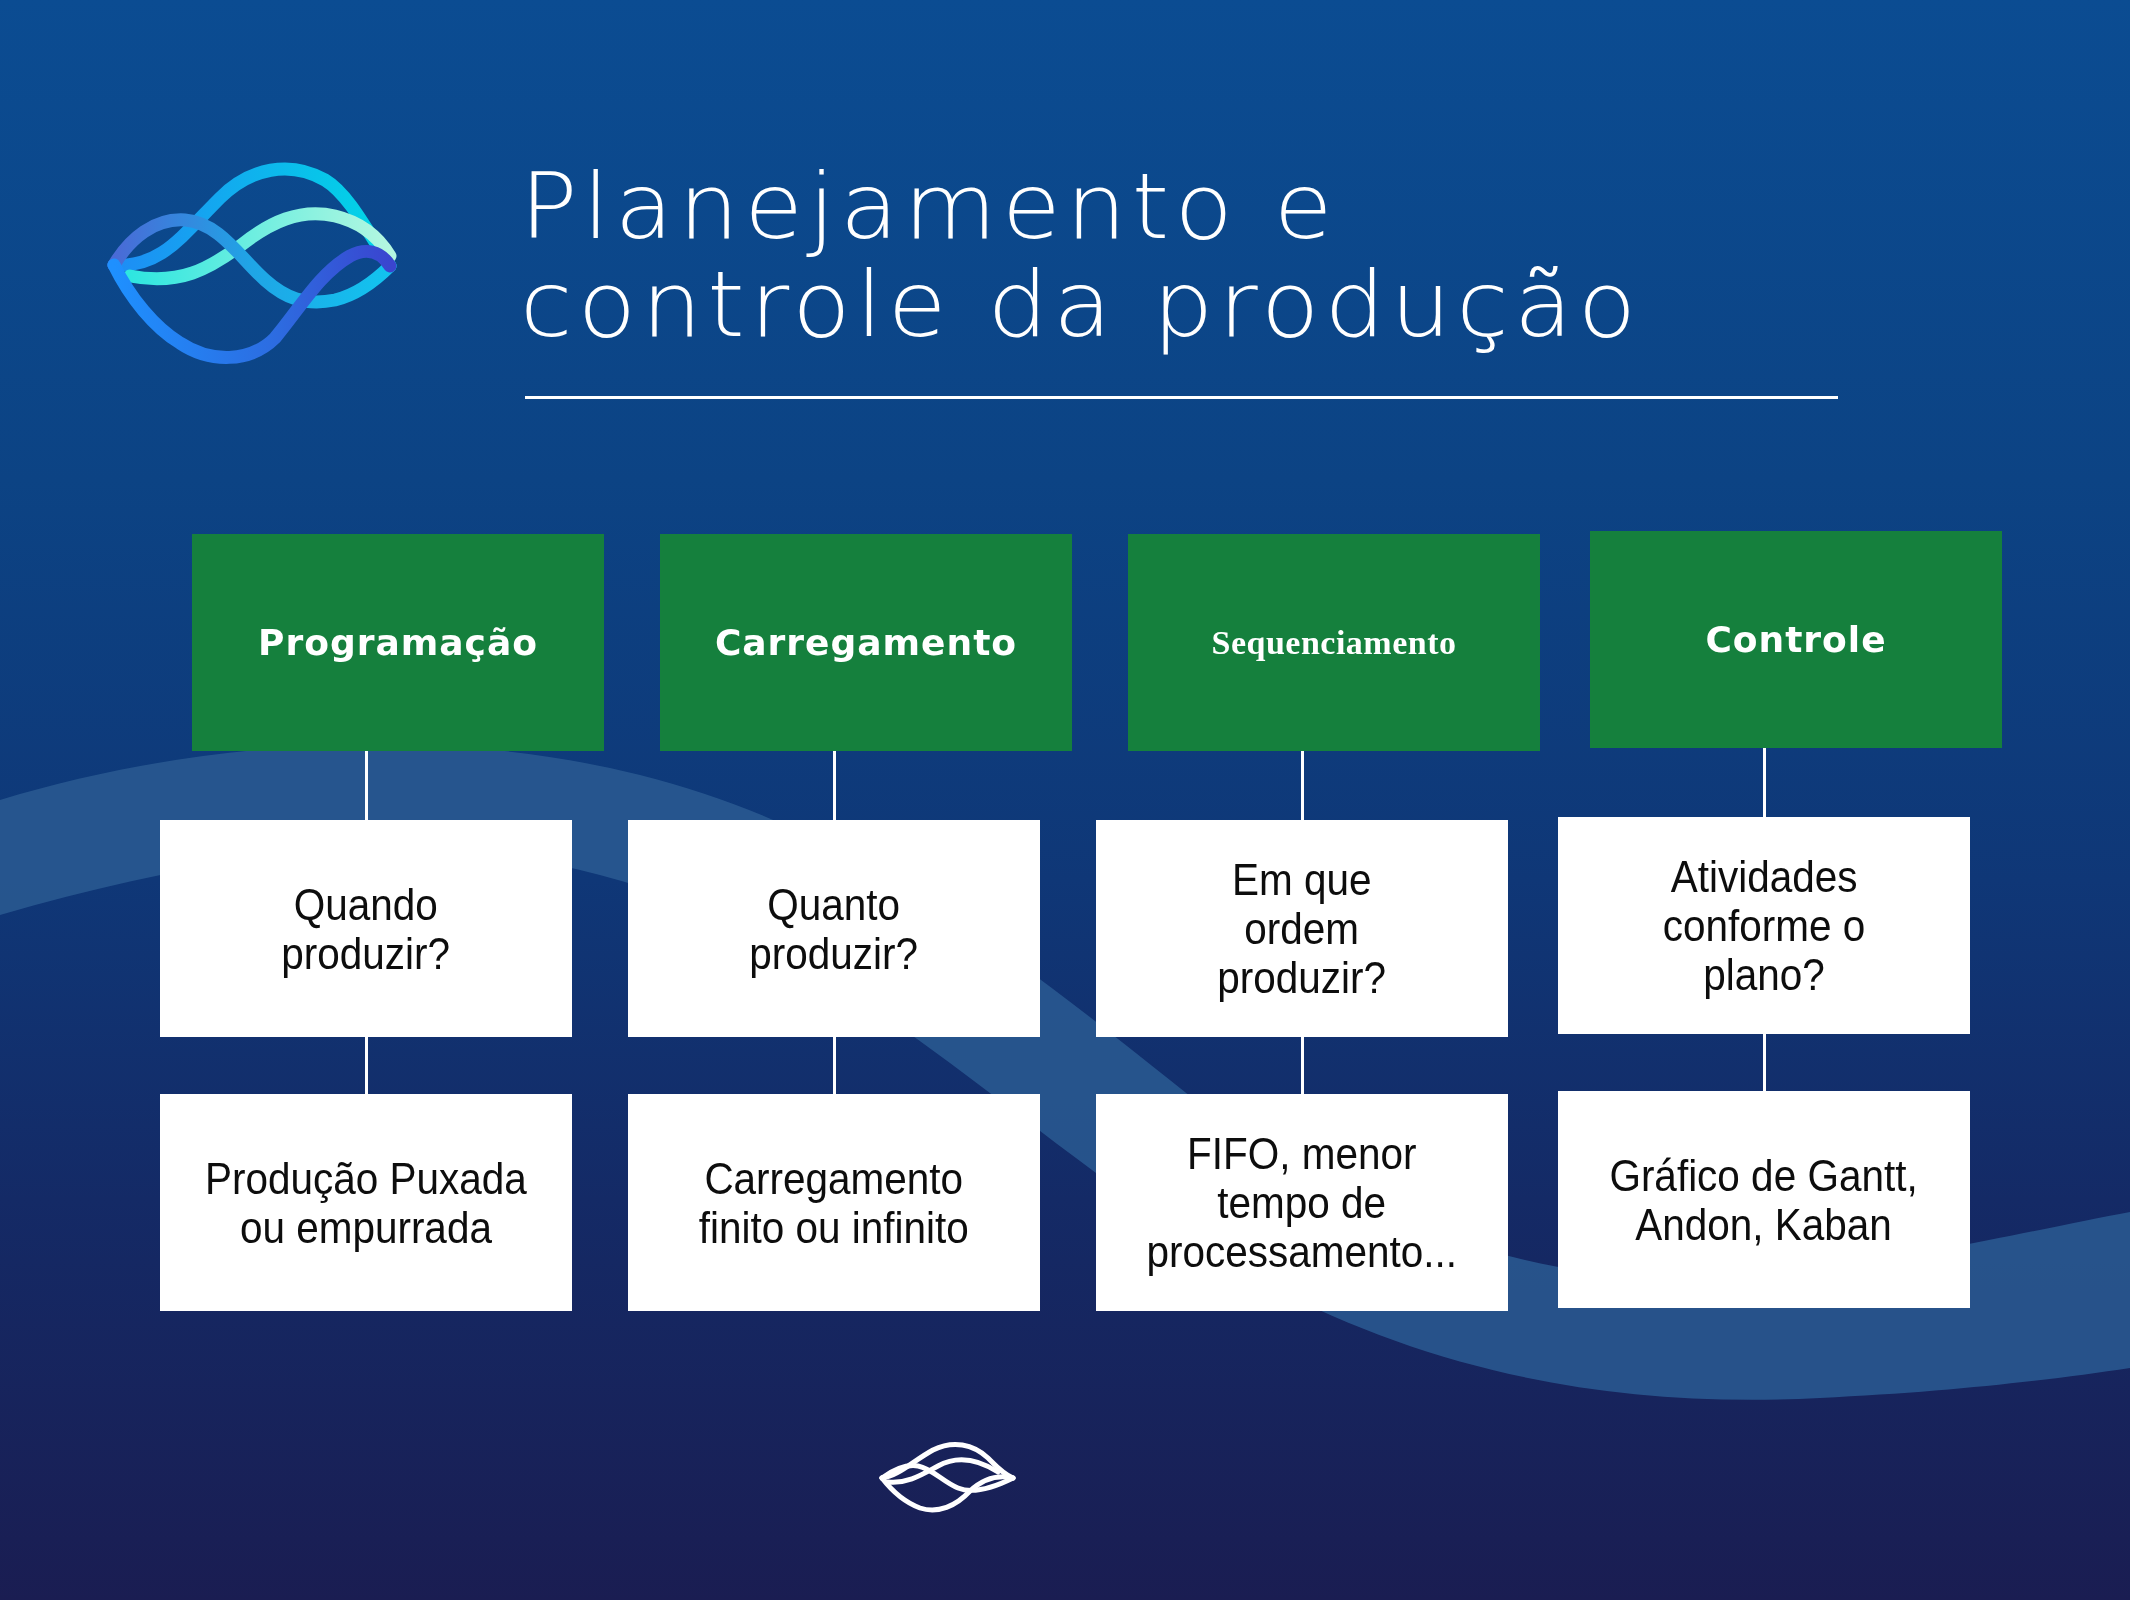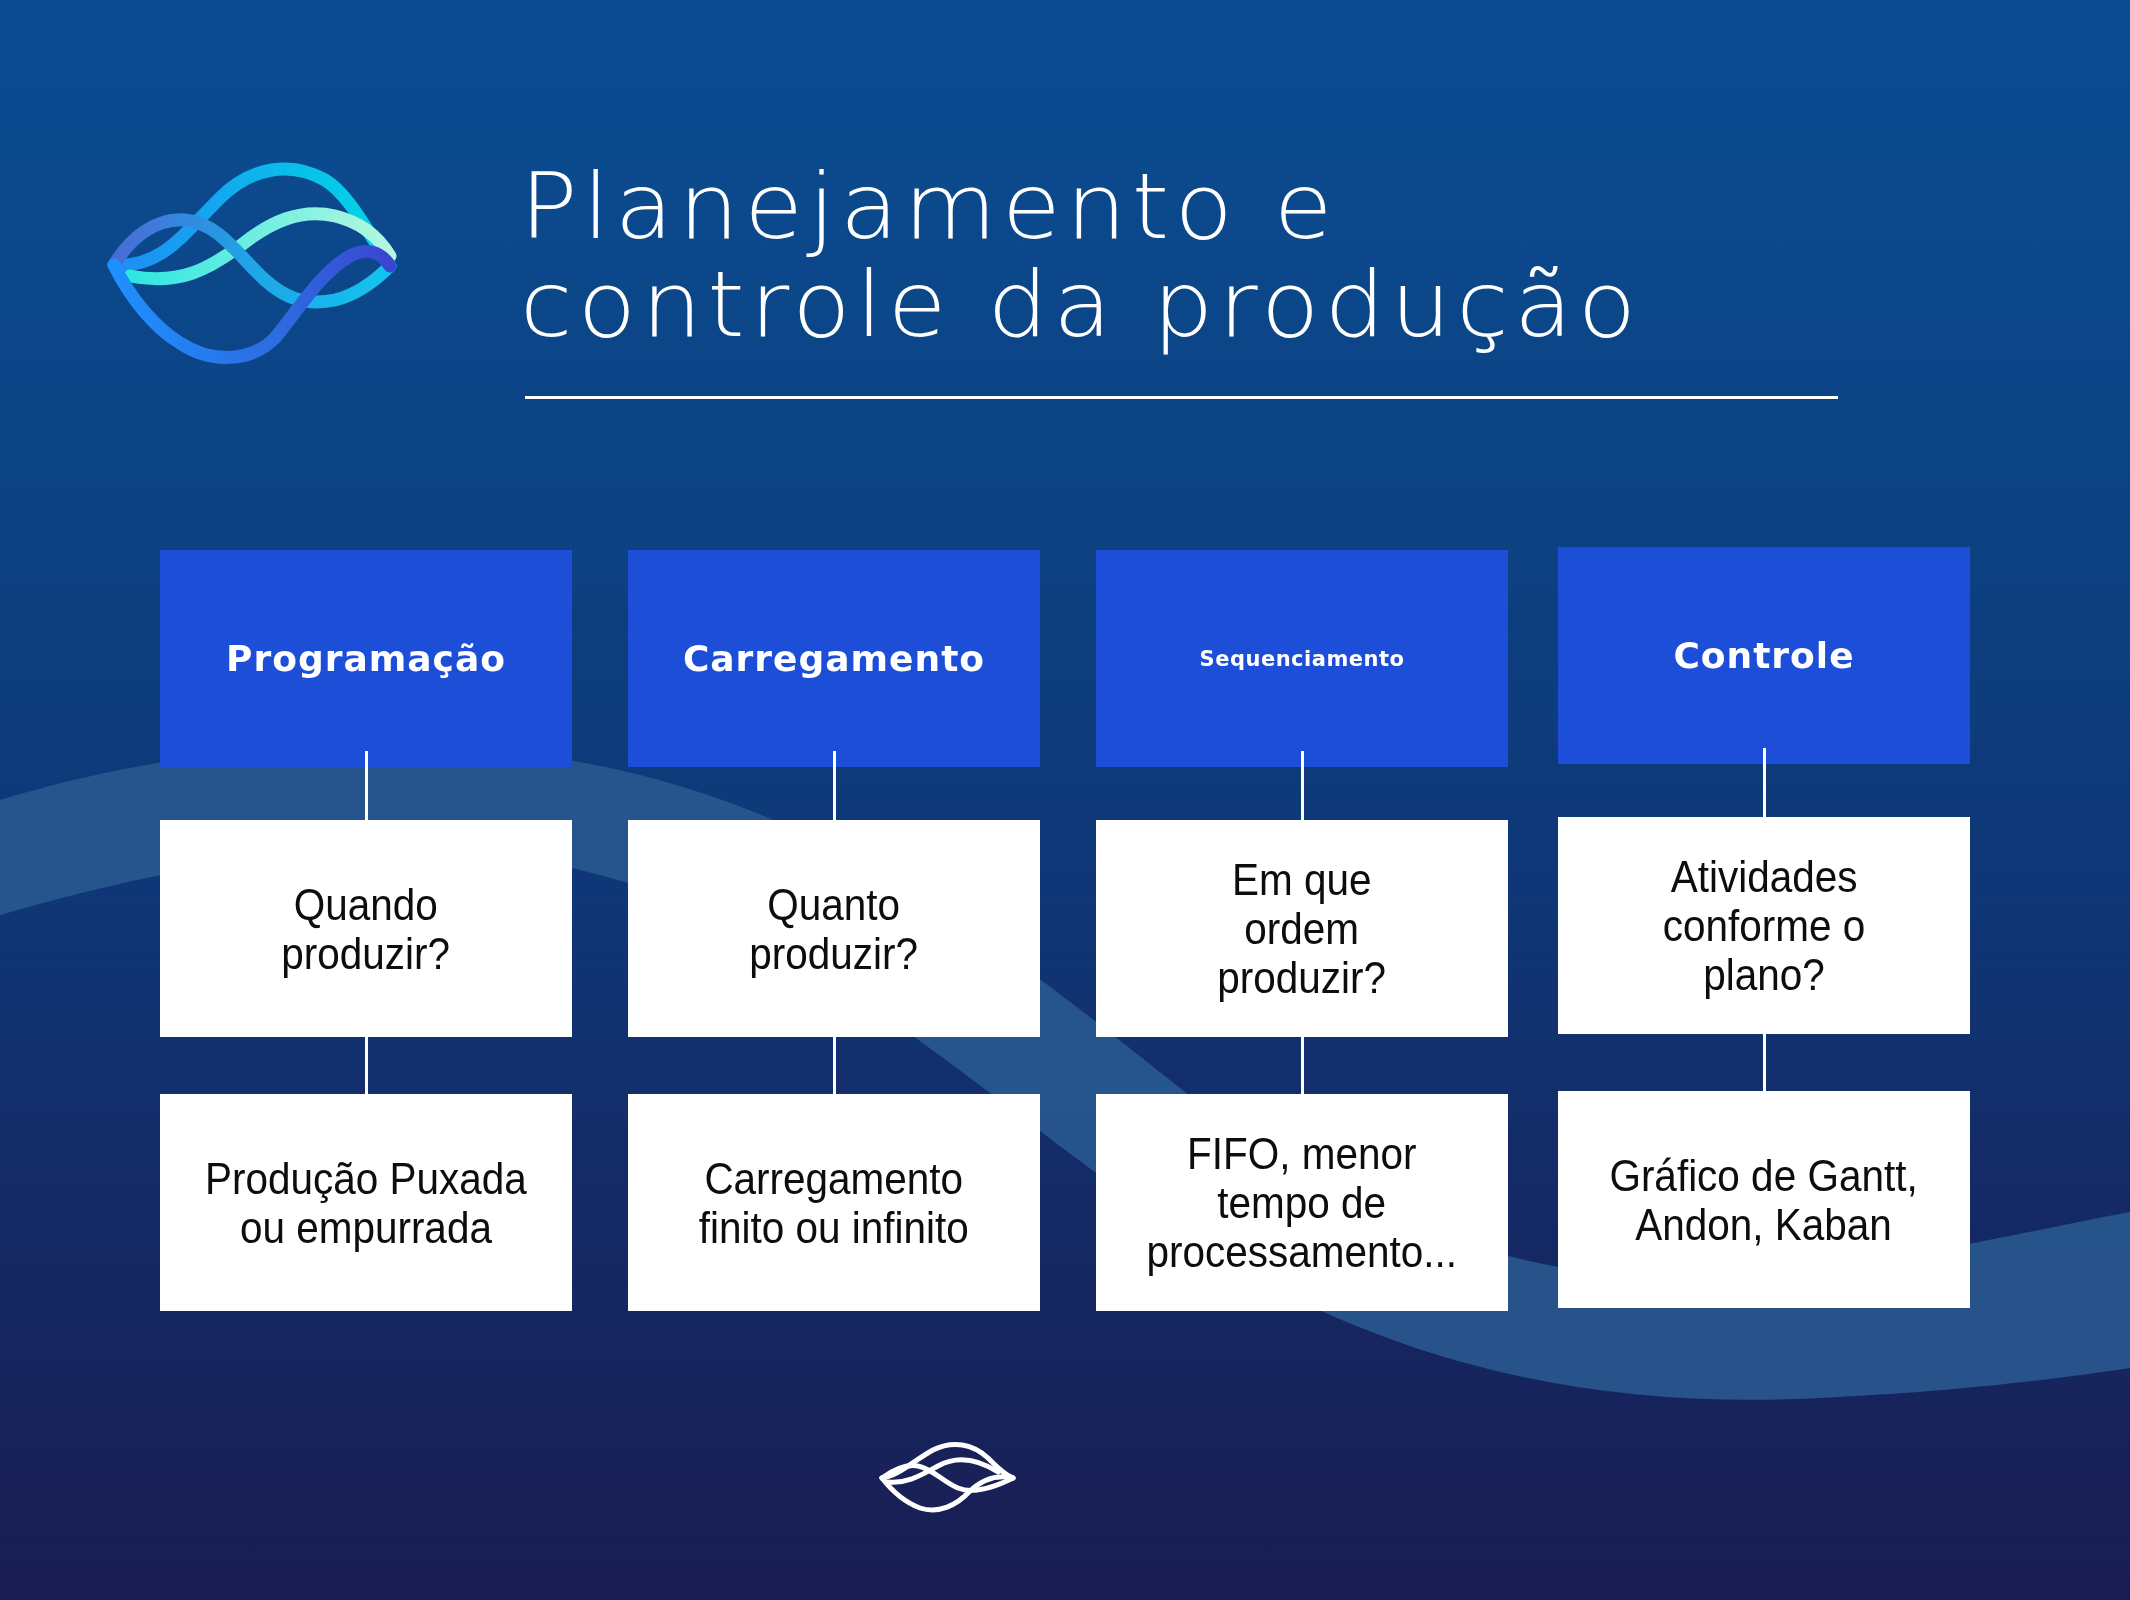--- a/index.html
+++ b/index.html
@@ -18,26 +18,26 @@
   }
   .title-line { display: block; white-space: nowrap; }
   .divider { position: absolute; left: 525px; top: 396px; width: 1313px; height: 3px; background: #ffffff; }
 
   .col { position: absolute; width: 412px; }
   .box {
     position: absolute; left: 0; width: 412px; height: 217px;
     display: flex; align-items: center; justify-content: center; text-align: center;
     box-sizing: border-box; padding: 0 10px;
   }
-  .box.head { background: #1d4ed8; top: 16px; }
+  .box.head { background: #15803d; top: 0; margin-left: 32px; }
   .box.head span {
     color: #ffffff; font-family: "DejaVu Sans", sans-serif; font-weight: bold;
     font-size: 36px; letter-spacing: 1px; white-space: nowrap;
   }
-  .box.head.tight span { font-size: 21px; letter-spacing: 0.5px; }
+  .box.head.tight span { font-size: 34px; letter-spacing: 0.5px; font-family: Liberation Serif, serif; }
   .box.white { background: #ffffff; }
   .box.white span {
     color: #0d0d0d; font-family: "Liberation Sans", sans-serif;
     font-size: 44px; line-height: 49px; white-space: pre-line;
     transform: scaleX(0.92); display: inline-block;
   }
   .box.mid { top: 286px; }
   .box.low { top: 560px; }
   .conn { position: absolute; left: 205px; width: 3px; height: 69px; background: #ffffff; }
   .conn.c1 { top: 217px; }

